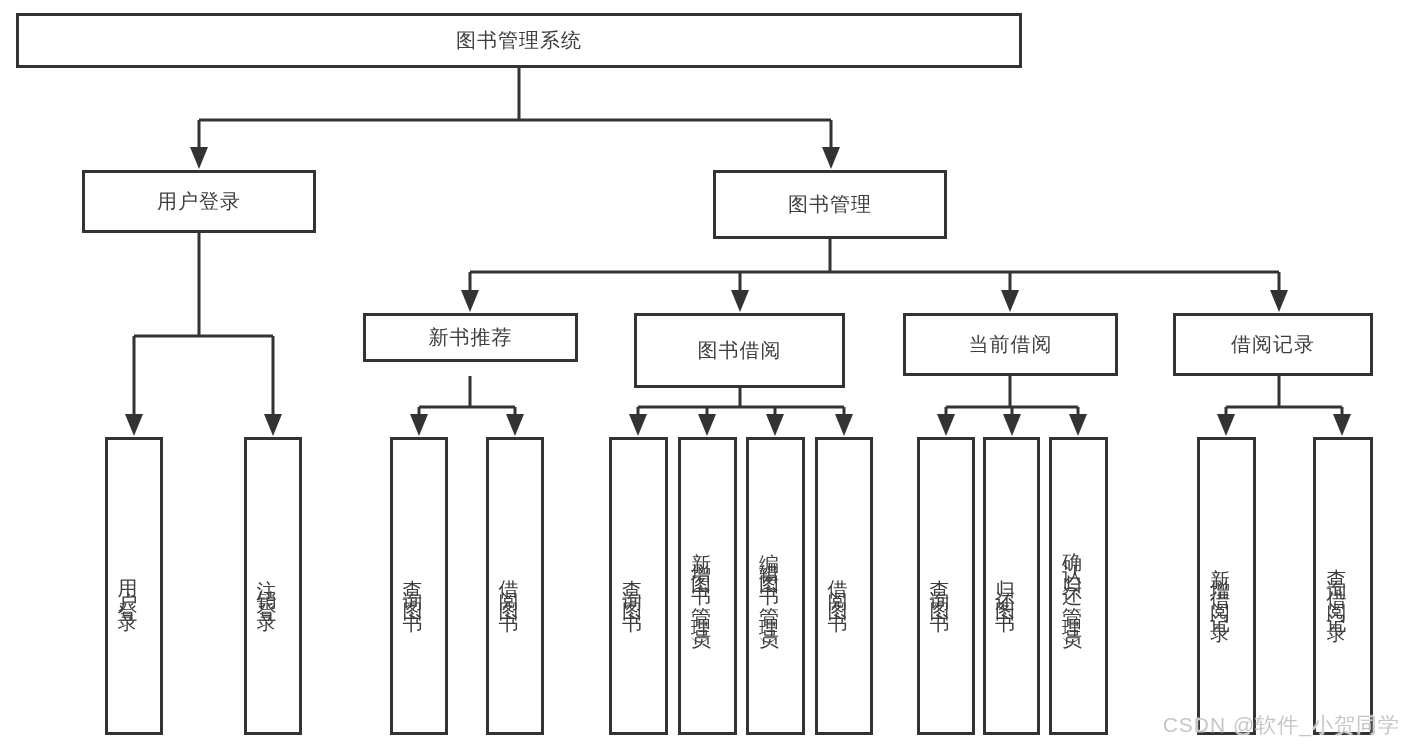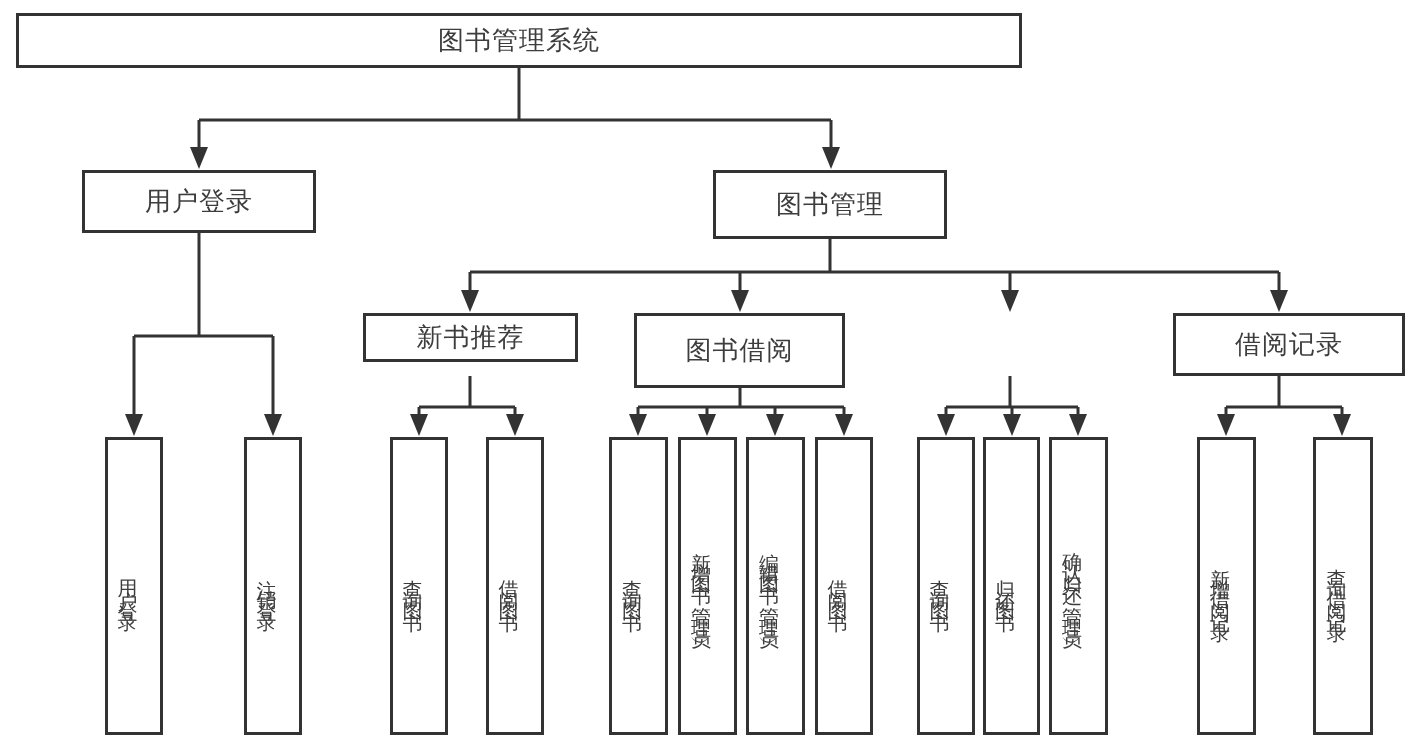--- a/index.html
+++ b/index.html
@@ -13,21 +13,21 @@
   }
   svg.connectors{position:absolute;left:0;top:0;width:1405px;height:747px;}
   .node{
     position:absolute;
     box-sizing:border-box;
     border:3px solid #333333;
     background:#ffffff;
     display:flex;
     align-items:center;
     justify-content:center;
-    font-size:26px;
+    font-size:20px;
     color:#3d3d3d;
     text-align:center;
     letter-spacing:1px;
     z-index:2;
   }
   .leaf{
     writing-mode:vertical-rl;   
     letter-spacing:11px;
     padding-block-start:11px;   
     font-size:20px;
@@ -82,34 +82,36 @@
     </g>
   </svg>
 
   <div class="node" style="left:16px;top:13px;width:1006px;height:55px">图书管理系统</div>
 
   <div class="node" style="left:82px;top:170px;width:234px;height:63px">用户登录</div>
   <div class="node" style="left:713px;top:170px;width:234px;height:69px">图书管理</div>
 
   <div class="node" style="left:363px;top:313px;width:215px;height:49px">新书推荐</div>
   <div class="node" style="left:634px;top:313px;width:211px;height:75px">图书借阅</div>
-  <div class="node" style="left:1173px;top:313px;width:232px;height:63px">借阅记录</div>
+  <div class="node" style="left:903px;top:313px;width:215px;height:63px">当前借阅</div>
+  <div class="node" style="left:1173px;top:313px;width:200px;height:63px">借阅记录</div>
 
   <div class="node leaf" style="left:105px;top:437px;width:58px;height:298px">用户登录</div>
   <div class="node leaf" style="left:244px;top:437px;width:58px;height:298px">注销登录</div>
 
   <div class="node leaf" style="left:390px;top:437px;width:58px;height:298px">查询图书</div>
   <div class="node leaf" style="left:486px;top:437px;width:58px;height:298px">借阅图书</div>
 
   <div class="node leaf" style="left:609px;top:437px;width:59px;height:298px">查询图书</div>
   <div class="node leaf" style="left:678px;top:437px;width:59px;height:298px">新增图书（管理员）</div>
   <div class="node leaf" style="left:746px;top:437px;width:59px;height:298px">编辑图书（管理员）</div>
   <div class="node leaf" style="left:815px;top:437px;width:58px;height:298px">借阅图书</div>
 
   <div class="node leaf" style="left:917px;top:437px;width:58px;height:298px">查询图书</div>
   <div class="node leaf" style="left:983px;top:437px;width:57px;height:298px">归还图书</div>
   <div class="node leaf" style="left:1049px;top:437px;width:59px;height:298px">确认归还（管理员）</div>
 
   <div class="node leaf" style="left:1197px;top:437px;width:59px;height:298px">新增借阅记录</div>
   <div class="node leaf" style="left:1313px;top:437px;width:60px;height:298px">查询借阅记录</div>
 
+  <div class="watermark">CSDN @软件_小贺同学</div>
 
 </div>
 
 </body></html>

